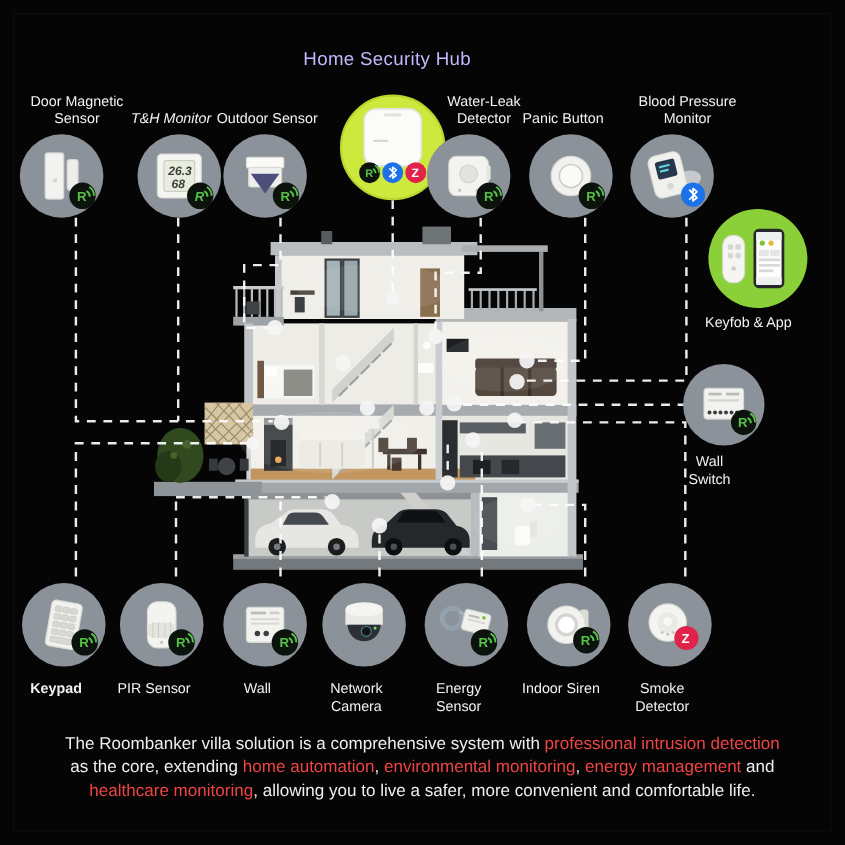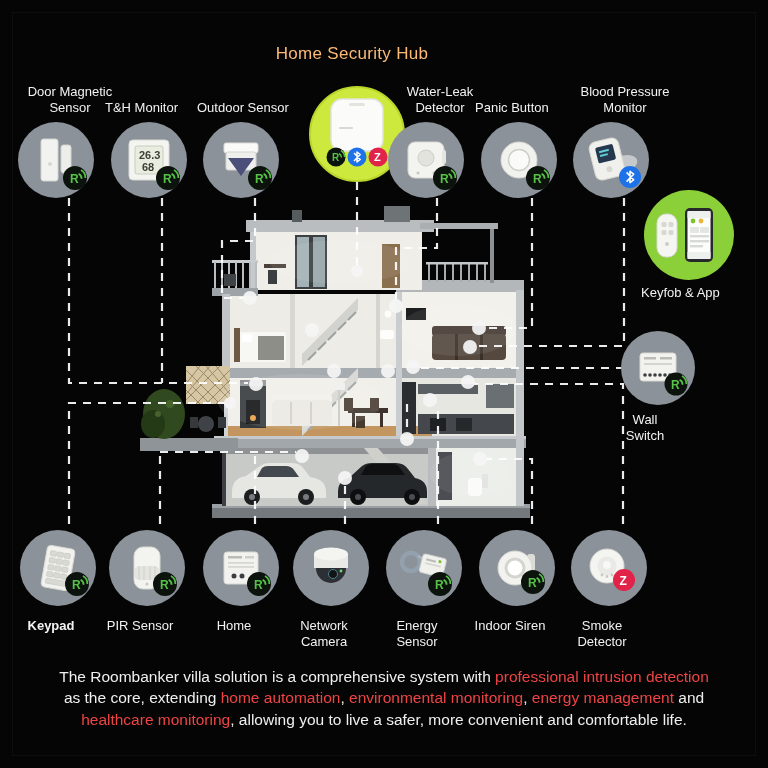--- a/index.html
+++ b/index.html
@@ -1,20 +1,20 @@
 <!DOCTYPE html>
 <html><head>
 <meta charset="utf-8">
 <style>
   html,body{margin:0;padding:0;background:#0a0a08;}
   #canvas{position:relative;width:768px;height:768px;margin:0 auto;background:#050505;overflow:hidden;
           font-family:"Liberation Sans", sans-serif;}
   #frame{position:absolute;inset:12px;border:1px solid rgba(255,255,255,0.04);pointer-events:none;}
   #scene{position:absolute;left:0;top:0;}
-  .title{position:absolute;top:44px;left:112px;width:480px;text-align:center;color:#fdba74;
+  .title{position:absolute;top:44px;left:112px;width:480px;text-align:center;color:#c4b5fd;
          font-size:17px;letter-spacing:.3px;}
   .device{position:absolute;width:116px;display:flex;flex-direction:column;align-items:flex-start;}
   .dlabel{color:#f2f2f2;font-size:13px;line-height:1.22;text-align:center;}
   .toplabel{height:42px;display:flex;align-items:flex-end;justify-content:center;}
   .narrow{width:74px;}
   .vnarrow{width:54px;}
   .desc{position:absolute;left:34px;right:34px;top:650px;text-align:center;color:#efefef;
         font-size:15.5px;line-height:21.5px;}
   .desc .hl{color:#ef4444;}
   svg text{font-family:"Liberation Sans", sans-serif;}
@@ -254,21 +254,21 @@
     </g>
     <g transform="translate(63,62)">
       <circle r="12" fill="#0c120c"></circle>
       <text x="-5" y="4.6" font-size="12" font-weight="bold" fill="#55c247">R</text>
       <path d="M3.6 -4.2 a5.5 5.5 0 0 1 3 5" stroke="#55c247" stroke-width="1.8" fill="none"></path>
       <path d="M6 -8 a9 9 0 0 1 4.4 8" stroke="#55c247" stroke-width="1.8" fill="none"></path>
     </g>
   </svg>
 </div>
 
-<div class="device" style="left:105px;top:74px;">
+<div class="device" style="left:119px;top:74px;font-style:italic;">
   <div class="dlabel toplabel">T&amp;H Monitor</div>
   <svg width="88" height="88" viewBox="0 0 88 88">
     <circle cx="44" cy="44" r="38" fill="#8b9299"></circle>
     <g transform="translate(44,44)">
       <rect x="-20" y="-20" width="40" height="40" rx="4" fill="#f4f4f1" stroke="#d8d8d3" stroke-width="1"></rect>
       <rect x="-14" y="-14" width="28" height="28" rx="2" fill="#e9eddf" stroke="#c9cec0" stroke-width="1"></rect>
       <text x="-10" y="-1" font-size="11" font-weight="bold" fill="#3a4036">26.3</text>
       <text x="-7" y="11" font-size="11" font-weight="bold" fill="#3a4036">68</text>
     </g>
     <g transform="translate(63,62)">
@@ -469,21 +469,21 @@
       <circle cx="-7" cy="8" r="2.5" fill="#3c3f41"></circle>
           <circle cx="1" cy="8" r="2.5" fill="#3c3f41"></circle>
     </g>
     <g transform="translate(62,60)">
       <circle r="12" fill="#0c120c"></circle>
       <text x="-5" y="4.6" font-size="12" font-weight="bold" fill="#55c247">R</text>
       <path d="M3.6 -4.2 a5.5 5.5 0 0 1 3 5" stroke="#55c247" stroke-width="1.8" fill="none"></path>
       <path d="M6 -8 a9 9 0 0 1 4.4 8" stroke="#55c247" stroke-width="1.8" fill="none"></path>
     </g>
   </svg>
-  <div class="dlabel narrow" style="margin-top:6px;">Home</div>
+  <div class="dlabel narrow" style="margin-top:6px;">Wall</div>
 </div>
 
 <div class="device" style="left:287px;top:524px;">
   <svg width="88" height="88" viewBox="0 0 88 88">
     <circle cx="44" cy="44" r="38" fill="#8b9299"></circle>
     <g transform="translate(44,42)">
       <rect x="-17" y="-12" width="34" height="14" fill="#e9e9e5"></rect>
       <ellipse cx="0" cy="-12" rx="17" ry="6.5" fill="#f4f4f1"></ellipse>
       <path d="M-15 2 a15 15 0 0 0 30 0 z" fill="#2c2f33"></path>
       <circle cx="2" cy="8" r="4.5" fill="#121416" stroke="#47838a" stroke-width="1"></circle>

